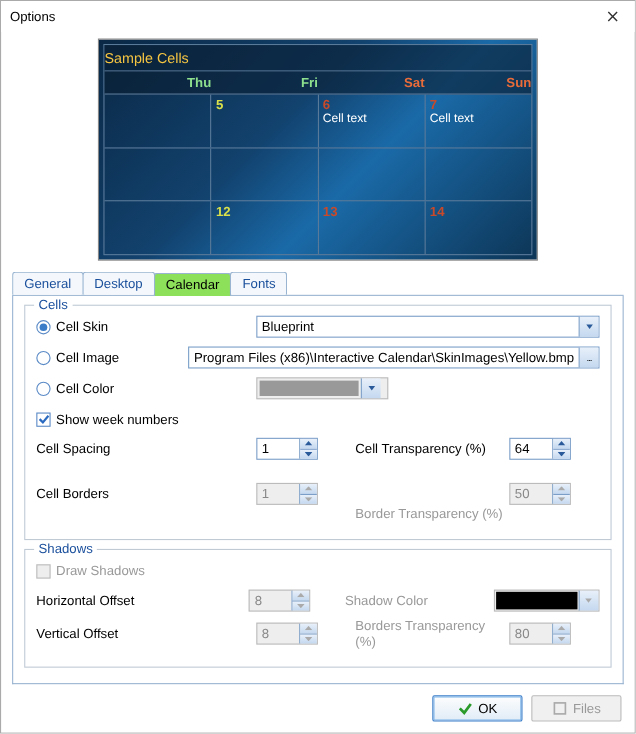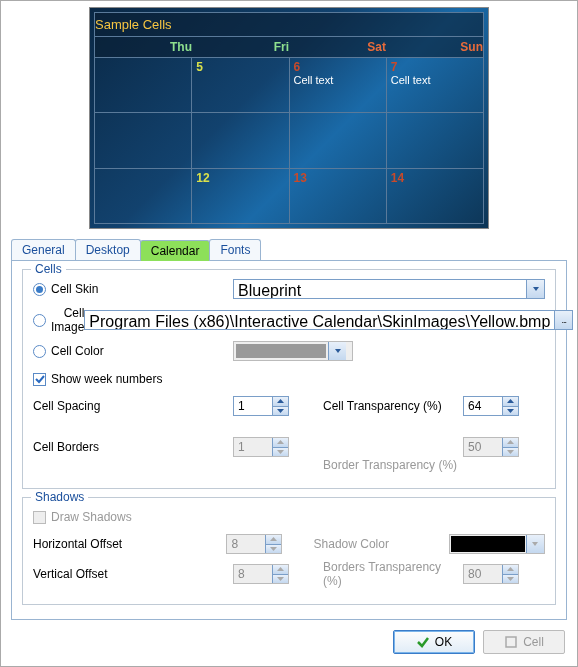--- a/index.html
+++ b/index.html
@@ -42,21 +42,21 @@
 .row .label.disabled { color: #999; }
 .radio { width: 13px; height: 13px; border: 1px solid #5a8ac6; border-radius: 50%; display: inline-block; position: relative; flex-shrink: 0; }
 .radio.checked::after { content: ""; position: absolute; top: 2px; left: 2px; width: 7px; height: 7px; background: #3a7cc8; border-radius: 50%; }
 .checkbox { width: 13px; height: 13px; border: 1px solid #5a8ac6; display: inline-flex; align-items: center; justify-content: center; flex-shrink: 0; background: #fff; }
 .checkbox.checked svg { width: 10px; height: 10px; }
 .checkbox.disabled { border-color: #bbb; background: #eee; }
 
 .input-wide { flex: 1; }
 .combo { display: flex; border: 1px solid #7a9ec8; background: #fff; height: 20px; }
 .combo.disabled { background: #eee; border-color: #bbb; color: #888; }
-.combo .val { flex: 1; padding: 2px 4px; font-size: 16px; overflow: hidden; white-space: nowrap; }
+.combo .val { flex: 1; padding: 2px 4px; font-size: 12px; overflow: hidden; white-space: nowrap; }
 .combo .btn { width: 18px; background: linear-gradient(#e8f0fa, #c4d8ef); border-left: 1px solid #7a9ec8; display: flex; align-items: center; justify-content: center; }
 .combo .btn svg { width: 8px; height: 8px; }
 .combo.color .val { background: #999; margin: 2px; flex: 0 0 90px; }
 
 .spinner { display: flex; width: 56px; border: 1px solid #7a9ec8; background: #fff; height: 20px; }
 .spinner.disabled { background: #eee; border-color: #bbb; color: #888; }
 .spinner .num { flex: 1; padding: 2px 4px; font-size: 12px; }
 .spinner .arrows { width: 16px; border-left: 1px solid #7a9ec8; display: flex; flex-direction: column; }
 .spinner .arrows div { flex: 1; background: linear-gradient(#e8f0fa, #c4d8ef); display: flex; align-items: center; justify-content: center; }
 .spinner .arrows div:first-child { border-bottom: 1px solid #7a9ec8; }
@@ -73,20 +73,28 @@
 .dlgbtn { min-width: 82px; height: 24px; border: 1px solid #7a9ec8; background: linear-gradient(#fdfdfd, #e0ecf7); display: flex; align-items: center; justify-content: center; gap: 5px; cursor: pointer; font-size: 12px; border-radius: 2px; }
 .dlgbtn.default { border: 1px solid #3a7cc8; box-shadow: 0 0 0 1px #7ab4ea inset; }
 .dlgbtn.disabled { color: #999; background: #f0f0f0; border-color: #bbb; cursor: default; }
 .ico { width: 14px; height: 14px; display: flex; align-items: center; justify-content: center; }
 .colorswatch { width: 68px; height: 16px; background: #000; }
 </style>
 </head>
 <body>
 
 <div class="window">
+  <div class="titlebar">
+    <span class="title">Options</span>
+    <div class="close-x">
+      <svg viewBox="0 0 10 10">
+          <path d="M1 1 L9 9 M9 1 L1 9" stroke="#333" stroke-width="1.3"></path>
+        </svg>
+    </div>
+  </div>
 
   <div class="preview">
     <div class="preview-inner">
       <div class="sample-title">Sample Cells</div>
       <div class="cal-headers">
         <div class="h-wk">Thu</div>
         <div class="h-wk">Fri</div>
         <div class="h-we">Sat</div>
         <div class="h-we">Sun</div>
       </div>
@@ -373,16 +381,16 @@
           </svg>
         </span>
       <span>OK</span>
     </div>
     <div class="dlgbtn disabled">
       <span class="ico">
           <svg viewBox="0 0 14 14">
             <rect x="2" y="2" width="10" height="10" fill="none" stroke="#aaa" stroke-width="1.5"></rect>
           </svg>
         </span>
-      <span>Cell</span>
+      <span>Files</span>
     </div>
   </div>
 </div>
 
 </body></html>

